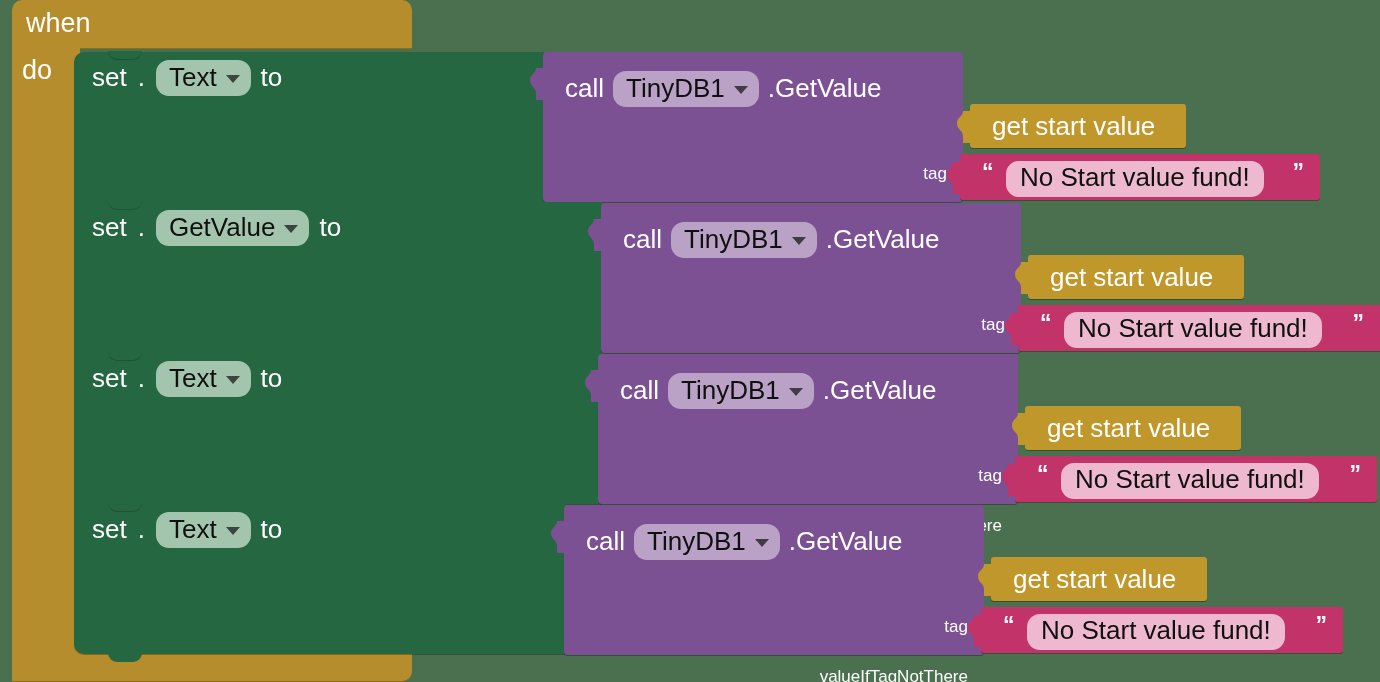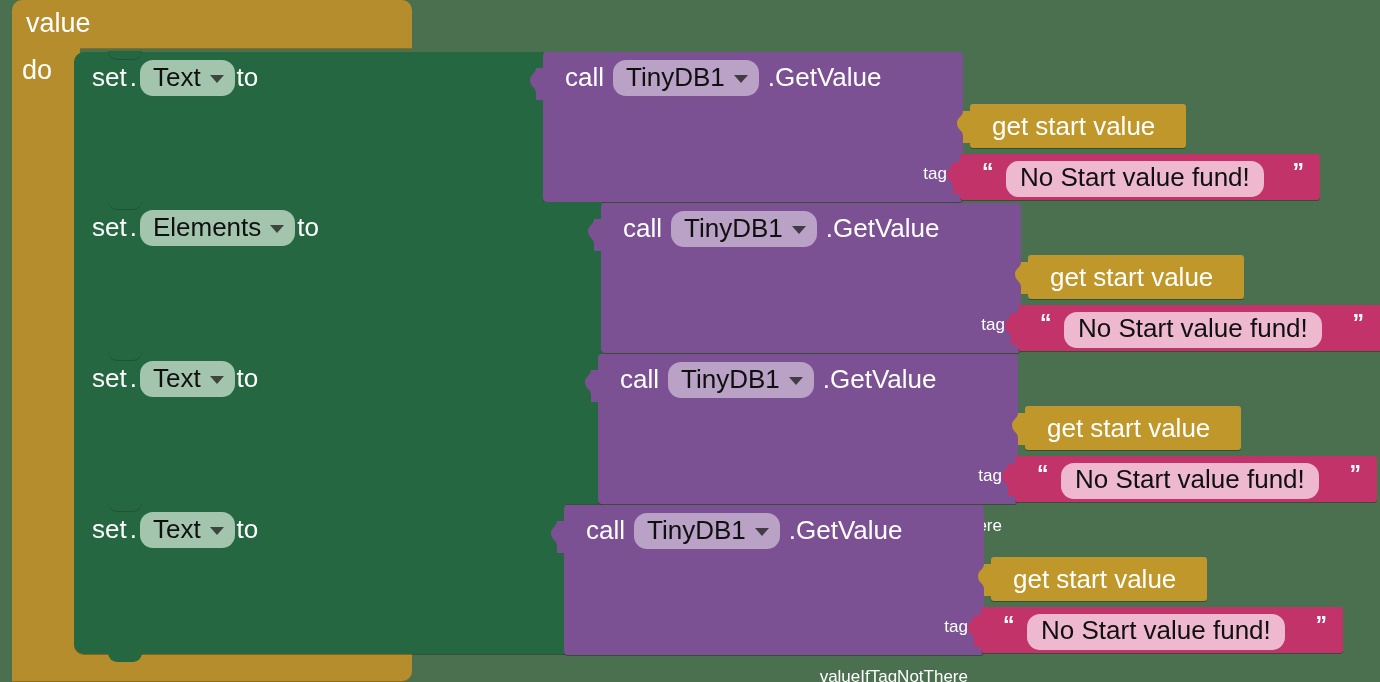--- a/index.html
+++ b/index.html
@@ -104,21 +104,21 @@
   .setter {
     position: absolute;
     background: #256741;
     box-shadow: 0 1px 0 rgba(0,0,0,0.28);
   }
   .setter-inner {
     position: absolute;
     left: 18px; top: 8px;
     display: flex;
     align-items: center;
-    gap: 2px;
+    gap: 10px;
     white-space: nowrap;
   }
   .setter-inner .lbl { color: #ffffff; font-size: 26px; }
   .setter-inner .dot { color: #ffffff; font-size: 26px; padding: 0 1px; }
 
   
   .notch-top {
     position: absolute;
     top: -1px;
     width: 34px; height: 9px;
@@ -135,21 +135,21 @@
   }
 
   
   .call {
     position: absolute;
     background: #7c5193;
     box-shadow: 0 1px 0 rgba(0,0,0,0.3);
   }
   .call-head {
     position: absolute;
-    left: 22px; top: 8px;
+    left: 22px; top: 19px;
     display: flex;
     align-items: center;
     gap: 9px;
     white-space: nowrap;
   }
   .call-head .lbl { color:#ffffff; font-size: 26px; }
   .param {
     position: absolute;
     right: 16px;
     color: #ffffff;
@@ -204,21 +204,21 @@
   }
 </style>
 </head>
 <body>
 
 <div class="event-wrap">
   <div class="event-head"></div>
   <div class="event-left"></div>
   <div class="event-foot"></div>
 
-  <div class="kw kw-when">value</div>
+  <div class="kw kw-when">when</div>
 
 
   <div class="kw kw-do">do</div>
 </div>
 
 <div class="setter" style="left:74px; top:52px; width:470px; height:150px; border-radius:10px 0 0 0;">
   <div class="notch-top" style="left:34px;"></div>
   <div class="setter-inner">
     <span class="lbl">set</span>
     <span class="dot">.</span>
@@ -267,21 +267,21 @@
   <div class="strfield" style="left:46px;">No Start value fund!</div>
   <div class="quote" style="right:16px;">”</div>
 </div>
 
 <div class="setter" style="left:74px; top:202px; width:528px; height:151px;">
   <div class="notch-top" style="left:34px;"></div>
   <div class="setter-inner">
     <span class="lbl">set</span>
     <span class="dot">.</span>
     <span class="field field-green">
-      <span>Elements</span>
+      <span>GetValue</span>
       <span class="caret"></span>
     </span>
     <span class="lbl">to</span>
   </div>
 </div>
 
 <div class="call" style="left:601px; top:203px; width:420px; height:150px; border-radius:4px;">
   <div class="plug-shape" style="top:16px;">
     <svg width="14" height="32" viewBox="0 0 14 32">
         <path d="M14,0 L6,0 C6,6 0,6 0,12 C0,19 6,19 6,25 L6,32 L14,32 Z" fill="#7c5193"></path>

